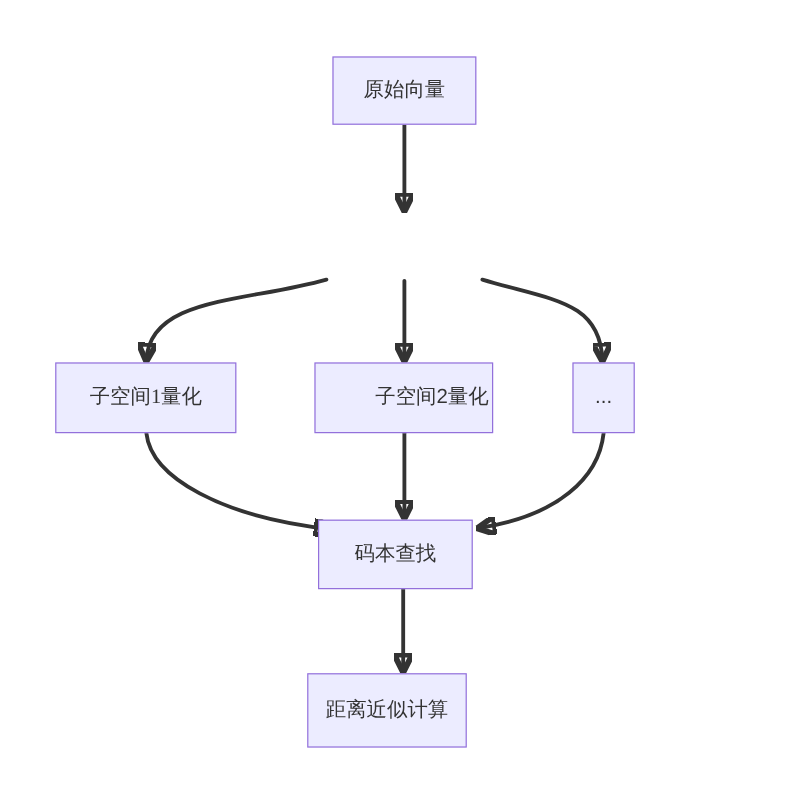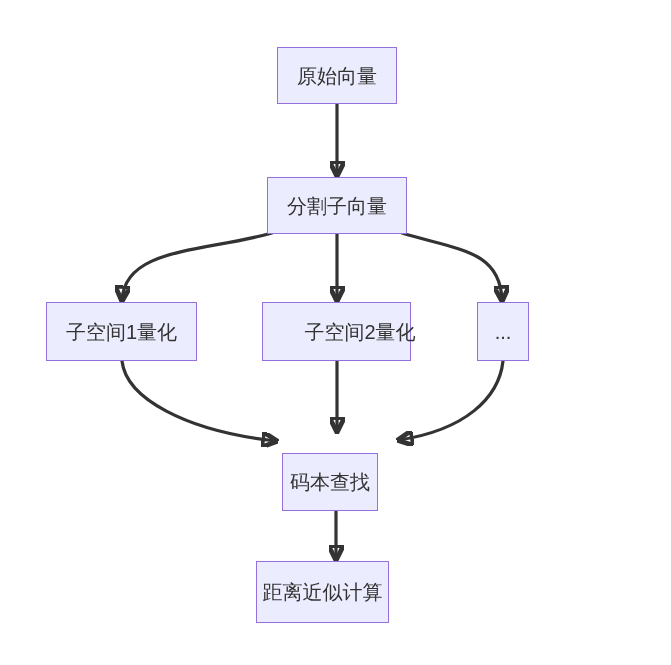--- a/index.html
+++ b/index.html
@@ -30,31 +30,31 @@
   }
   .node {
     position: absolute;
     box-sizing: border-box;
     display: flex;
     align-items: center;
     justify-content: center;
     background: #ECECFF;
     border: 1.5px solid #9370DB;
     color: #333333;
-    font-size: 20px;
+    font-size: 17px;
     line-height: 1.2;
     white-space: nowrap;
     text-align: center;
   }
   .n1 { left: 277px; top: 47px;  width: 120px; height: 57px; }
   .n2 { left: 267px; top: 177px; width: 140px; height: 57px; }
-  .n3 { left: 46px;  top: 302px; width: 151px; height: 59px; }
+  .n3 { left: 46px;  top: 302px; width: 151px; height: 59px; font-family: Liberation Serif, serif; }
   .n4 { left: 262px; top: 302px; width: 149px; height: 59px; padding-left: 47px; }
   .n5 { left: 477px; top: 302px; width: 52px;  height: 59px; }
-  .n6 { left: 282px; top: 433px; width: 96px; height: 58px; margin-top: 20px; }
+  .n6 { left: 265px; top: 433px; width: 129px; height: 58px; }
   .n7 { left: 256px; top: 561px; width: 133px; height: 62px; }
 </style>
 </head>
 <body>
 
 <div class="canvas">
 
   <svg class="edges-layer" viewBox="0 0 671 665" xmlns="http://www.w3.org/2000/svg">
     <defs>
       <marker id="arrowhead" viewBox="0 0 10 10" refX="9" refY="5" markerWidth="17" markerHeight="15" markerUnits="userSpaceOnUse" orient="auto">
@@ -68,23 +68,20 @@
     <path d="M 122 361 C 126 398, 185 431, 276 441" marker-end="url(#arrowhead)"></path>
     <path d="M 337 361 L 337 431" marker-end="url(#arrowhead)"></path>
     <path d="M 503 361 C 499 398, 465 430, 399 440" marker-end="url(#arrowhead)"></path>
     <path d="M 336 491 L 336 559" marker-end="url(#arrowhead)"></path>
   </svg>
 
   <div class="node n1">
     <span>原始向量</span>
   </div>
 
-  <div class="node n2">
-    <span>分割子向量</span>
-  </div>
 
   <div class="node n3">
     <span>子空间1量化</span>
   </div>
 
   <div class="node n4">
     <span>子空间2量化</span>
   </div>
 
   <div class="node n5">

